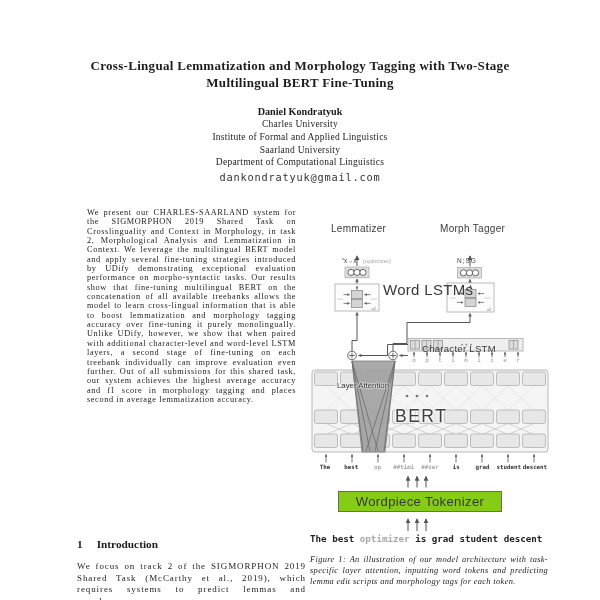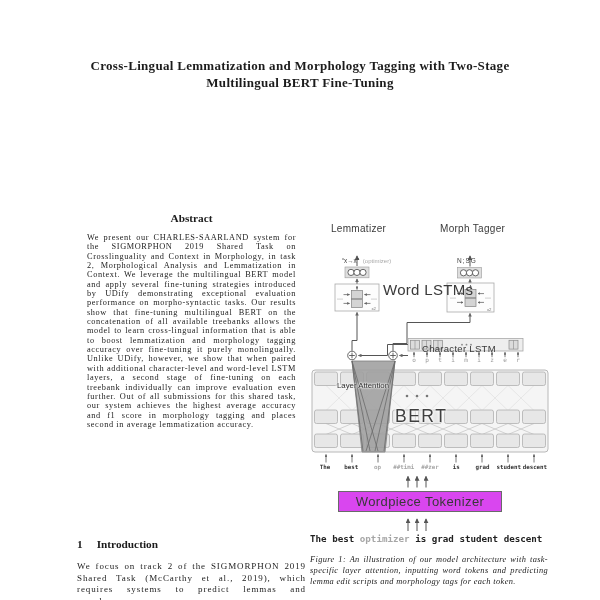--- a/index.html
+++ b/index.html
@@ -45,42 +45,49 @@
   .lemma-out .opt{color:#a8a8a8;margin-left:4px;font-size:6px;}
   .tagger-out{left:147px;top:31px;font-size:6.5px;color:#444;letter-spacing:1px;}
   .char-letters{position:absolute;left:97.5px;top:146px;width:117px;display:grid;
       grid-template-columns:repeat(9,1fr);font-family:"DejaVu Sans Mono",monospace;
       font-size:6px;color:#9a9a9a;text-align:center;}
   .token-row{position:absolute;left:2px;top:253.5px;width:236px;display:grid;
       grid-template-columns:repeat(9,1fr);font-family:"DejaVu Sans Mono",monospace;
       font-weight:bold;font-size:5.8px;color:#333;text-align:center;white-space:nowrap;}
   .token-row .muted{color:#a6a6a6;}
   .tokenizer-box{position:absolute;left:28px;top:280.5px;width:164px;height:21.5px;
-      background:#d946ef;border:1px solid #6a6a6a;box-sizing:border-box;
+      background:#84cc16;border:1px solid #6a6a6a;box-sizing:border-box;
       font-family:"Liberation Sans",sans-serif;font-size:13px;color:#383838;
       text-align:center;line-height:20px;letter-spacing:.4px;}
   .sentence{position:absolute;left:0;top:322.5px;width:240px;text-align:left;
       font-family:"DejaVu Sans Mono",monospace;font-weight:bold;font-size:9.2px;color:#222;
       white-space:nowrap;}
   .sentence .muted{color:#a6a6a6;}
   .caption{position:absolute;left:310px;top:554px;width:238px;margin:0;
       font-size:8.4px;line-height:11.2px;letter-spacing:.35px;text-align:justify;font-style:italic;}
 </style>
 </head>
 <body>
 
 <div class="page">
 
   <header class="title-block">
     <h1 class="paper-title">Cross-Lingual Lemmatization and Morphology Tagging with Two-Stage Multilingual BERT Fine-Tuning</h1>
   </header>
 
+  <div class="author-block">
+    <div class="author-name">Daniel Kondratyuk</div>
+    <div class="affil">Charles University</div>
+    <div class="affil">Institute of Formal and Applied Linguistics</div>
+    <div class="affil">Saarland University</div>
+    <div class="affil">Department of Computational Linguistics</div>
+    <div class="email">dankondratyuk@gmail.com</div>
+  </div>
 
   <section class="left-col">
-    <h2 class="abstract-heading">Abstract</h2>
     <p class="abstract-text">We present our CHARLES-SAARLAND system for the SIGMORPHON 2019 Shared Task on Crosslinguality and Context in Morphology, in task 2, Morphological Analysis and Lemmatization in Context. We leverage the multilingual BERT model and apply several fine-tuning strategies introduced by UDify demonstrating exceptional evaluation performance on morpho-syntactic tasks. Our results show that fine-tuning multilingual BERT on the concatenation of all available treebanks allows the model to learn cross-lingual information that is able to boost lemmatization and morphology tagging accuracy over fine-tuning it purely monolingually. Unlike UDify, however, we show that when paired with additional character-level and word-level LSTM layers, a second stage of fine-tuning on each treebank individually can improve evaluation even further. Out of all submissions for this shared task, our system achieves the highest average accuracy and f1 score in morphology tagging and places second in average lemmatization accuracy.</p>
     <h2 class="section-heading"><span class="section-number">1</span><span>Introduction</span></h2>
     <p class="intro-text">We focus on track 2 of the SIGMORPHON 2019 Shared Task (McCarthy et al., 2019), which requires systems to predict lemmas and morphosyn-</p>
   </section>
 
   <section class="figure-area">
 
     <svg width="240" height="340" viewBox="0 0 240 340">
       <defs>
         <marker id="arr" viewBox="0 0 6 6" refX="5" refY="3" markerWidth="5" markerHeight="5" orient="auto-start-reverse">

